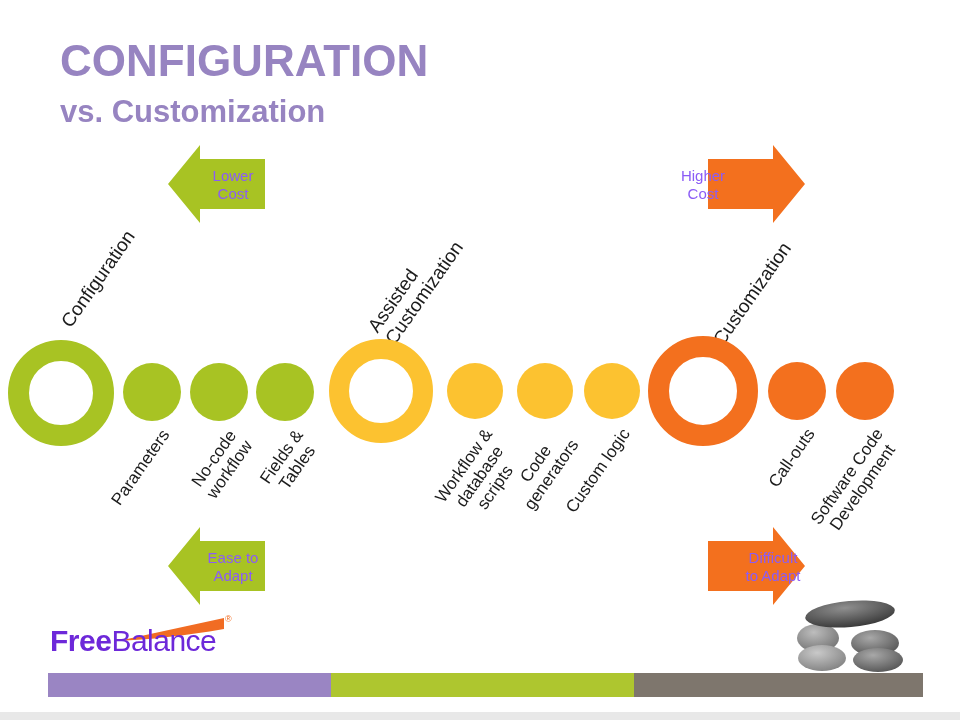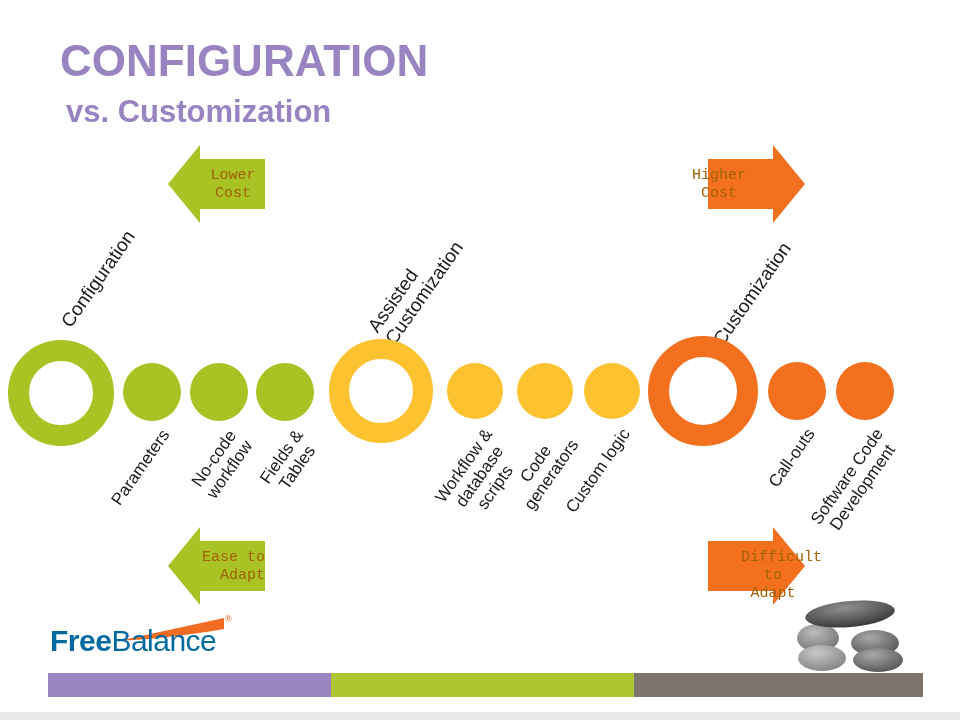--- a/index.html
+++ b/index.html
@@ -2,34 +2,34 @@
 <html><head>
 <meta charset="utf-8">
 <style>
   html,body{margin:0;padding:0;background:#e8e8e8;}
   .slide{
     position:relative;width:960px;height:712px;background:#ffffff;
     overflow:hidden;font-family:"Liberation Sans",sans-serif;margin:0 auto;
   }
   
   .title{position:absolute;left:60px;top:36px;font-size:44px;font-weight:700;color:#9784c1;white-space:nowrap;}
-  .subtitle{position:absolute;left:60px;top:94px;font-size:31px;font-weight:700;color:#9784c1;white-space:nowrap;margin-left:6px;}
+  .subtitle{position:absolute;left:60px;top:94px;font-size:31px;font-weight:700;color:#9784c1;white-space:nowrap;}
   
   .arrow{position:absolute;width:97px;height:78px;}
   .arr-lower{left:168px;top:145px;}
   .arr-higher{left:708px;top:145px;}
   .arr-ease{left:168px;top:527px;}
   .arr-difficult{left:708px;top:527px;}
   .arrow-text{
-    position:absolute;color:#a16207;font-size:15px;line-height:18px;
-    text-align:center;white-space:pre-line;width:64px;z-index:2;font-family:Liberation Mono, monospace;
+    position:absolute;color:#8b5cf6;font-size:15px;line-height:18px;
+    text-align:center;white-space:pre-line;width:64px;z-index:2;
   }
   .at-lower{left:201px;top:167px;}
-  .at-higher{left:687px;top:167px;}
-  .at-ease{left:201px;top:549px;text-align:right;}
+  .at-higher{left:671px;top:167px;}
+  .at-ease{left:201px;top:549px;}
   .at-difficult{left:709px;top:549px;margin-left:32px;}
   
   .ring{position:absolute;border-radius:50%;box-sizing:border-box;background:transparent;}
   .ring-config{left:8px;top:340px;width:106px;height:106px;border:21px solid #a8c323;}
   .ring-assisted{left:329px;top:339px;width:104px;height:104px;border:20px solid #fcc230;}
   .ring-custom{left:648px;top:336px;width:110px;height:110px;border:21px solid #f3701e;}
   .dot{position:absolute;border-radius:50%;}
   .dot-green{width:58px;height:58px;background:#a8c323;top:363px;}
   .dot-yellow{width:56px;height:56px;background:#fcc230;top:363px;}
   .dot-orange{width:58px;height:58px;background:#f3701e;top:362px;}
@@ -53,21 +53,21 @@
   }
   .il-1{right:802px;top:426px;}
   .il-2{right:735px;top:426px;}
   .il-3{right:669px;top:426px;}
   .il-4{right:479px;top:425px;}
   .il-5{right:409px;top:425px;}
   .il-6{right:342px;top:425px;}
   .il-7{right:157px;top:425px;}
   .il-8{right:89px;top:425px;}
   
-  .logo-text{position:absolute;left:50px;top:624px;font-size:30px;color:#0369a1;letter-spacing:-0.5px;white-space:nowrap;}
+  .logo-text{position:absolute;left:50px;top:624px;font-size:30px;color:#6d28d9;letter-spacing:-0.5px;white-space:nowrap;}
   .logo-text .bold{font-weight:700;}
   .logo-text .light{font-weight:400;}
   .logo-swoosh{position:absolute;left:45px;top:608px;width:190px;height:45px;}
   .logo-reg{position:absolute;left:225px;top:614px;font-size:9px;color:#f16c23;}
   
   .bar{position:absolute;top:673px;height:24px;z-index:1;}
   .bar-purple{left:48px;width:283px;background:#9a85c3;}
   .bar-green{left:331px;width:303px;background:#aec62f;}
   .bar-gray{left:634px;width:289px;background:#7e766d;}
   .page-number{position:absolute;left:878px;top:705px;font-size:20px;color:#c2410c;z-index:3;margin-top:37px;}

